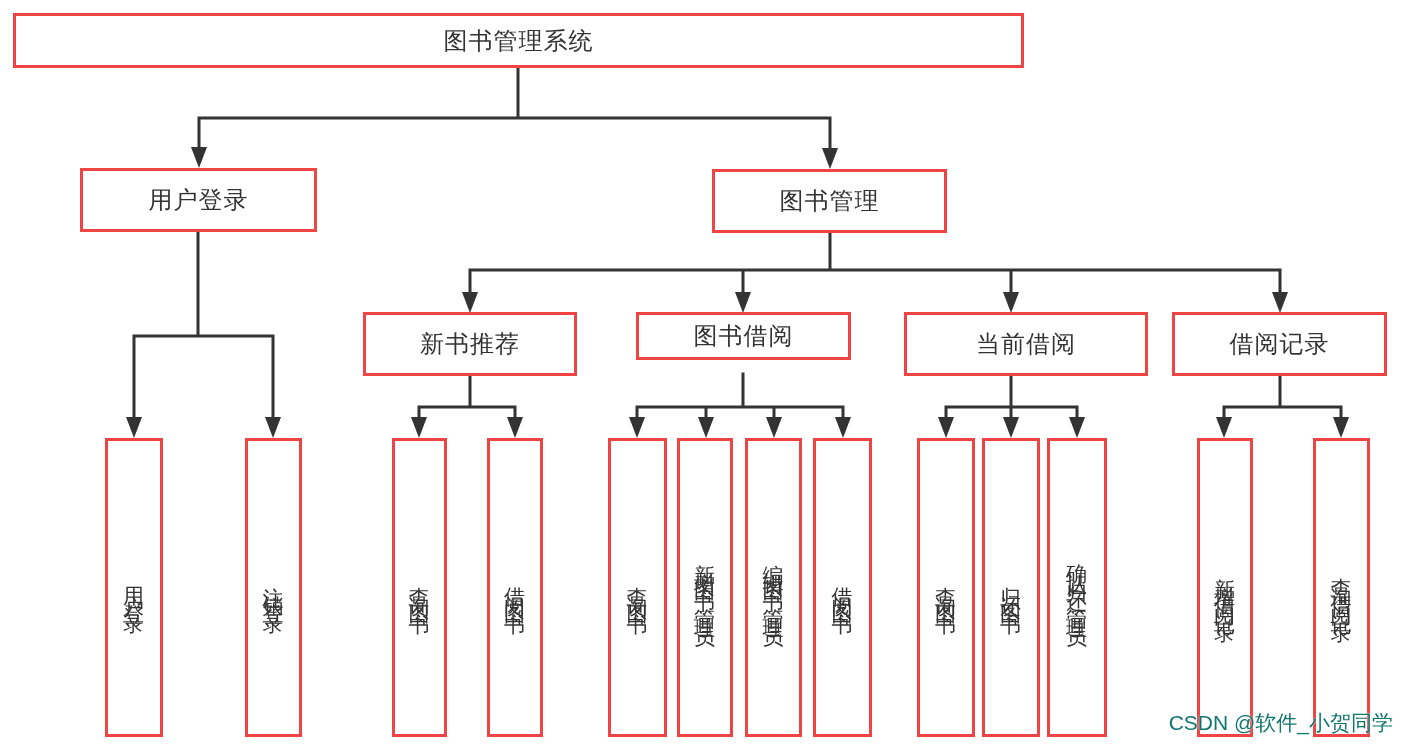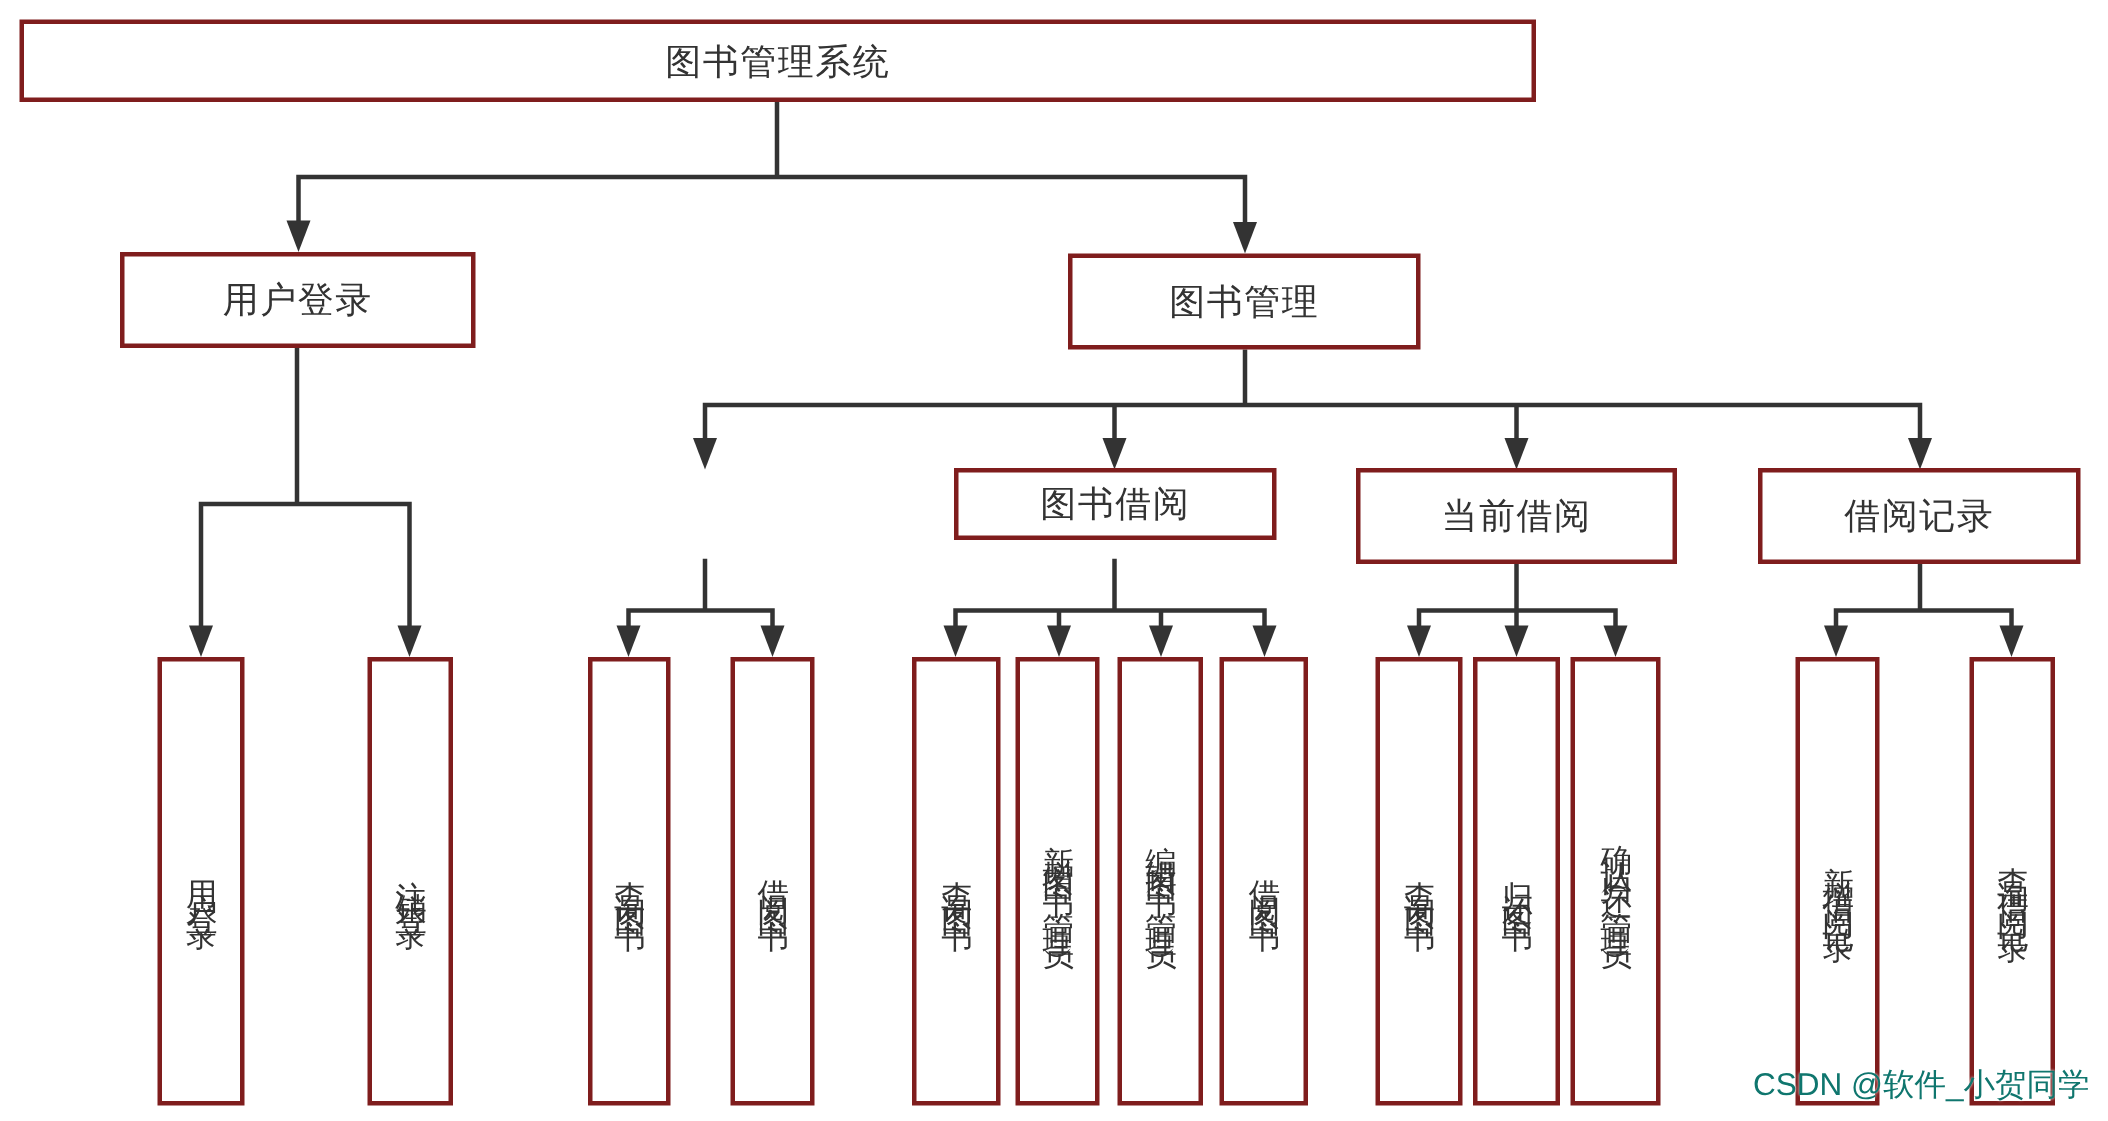--- a/index.html
+++ b/index.html
@@ -30,21 +30,21 @@
     fill: none;
     stroke-linecap: square;
   }
   .connectors polygon {
     fill: #333333;
     stroke: none;
   }
   .box {
     position: absolute;
     box-sizing: border-box;
-    border: 3px solid #7f1d1d;
+    border: 3px solid #ef4444;
     background: #ffffff;
     display: flex;
     align-items: center;
     justify-content: center;
   }
   .hlabel {
     font-size: 24px;
     letter-spacing: 1px;
     color: #333333;
     white-space: nowrap;
@@ -120,24 +120,27 @@
     <span class="hlabel">图书管理系统</span>
   </div>
 
   <div class="box" style="left:80px;top:168px;width:237px;height:64px;">
     <span class="hlabel">用户登录</span>
   </div>
   <div class="box" style="left:712px;top:169px;width:235px;height:64px;">
     <span class="hlabel">图书管理</span>
   </div>
 
+  <div class="box" style="left:363px;top:312px;width:214px;height:64px;">
+    <span class="hlabel">新书推荐</span>
+  </div>
   <div class="box" style="left:636px;top:312px;width:215px;height:48px;">
     <span class="hlabel">图书借阅</span>
   </div>
-  <div class="box" style="left:904px;top:312px;width:214px;height:64px;font-family:Liberation Mono, monospace;">
+  <div class="box" style="left:904px;top:312px;width:244px;height:64px;font-family:Liberation Mono, monospace;">
     <span class="hlabel">当前借阅</span>
   </div>
   <div class="box" style="left:1172px;top:312px;width:215px;height:64px;">
     <span class="hlabel">借阅记录</span>
   </div>
 
   <div class="box" style="left:105px;top:438px;width:58px;height:299px;">
     <span class="vtext">用户登录</span>
   </div>
   <div class="box" style="left:245px;top:438px;width:57px;height:299px;">

